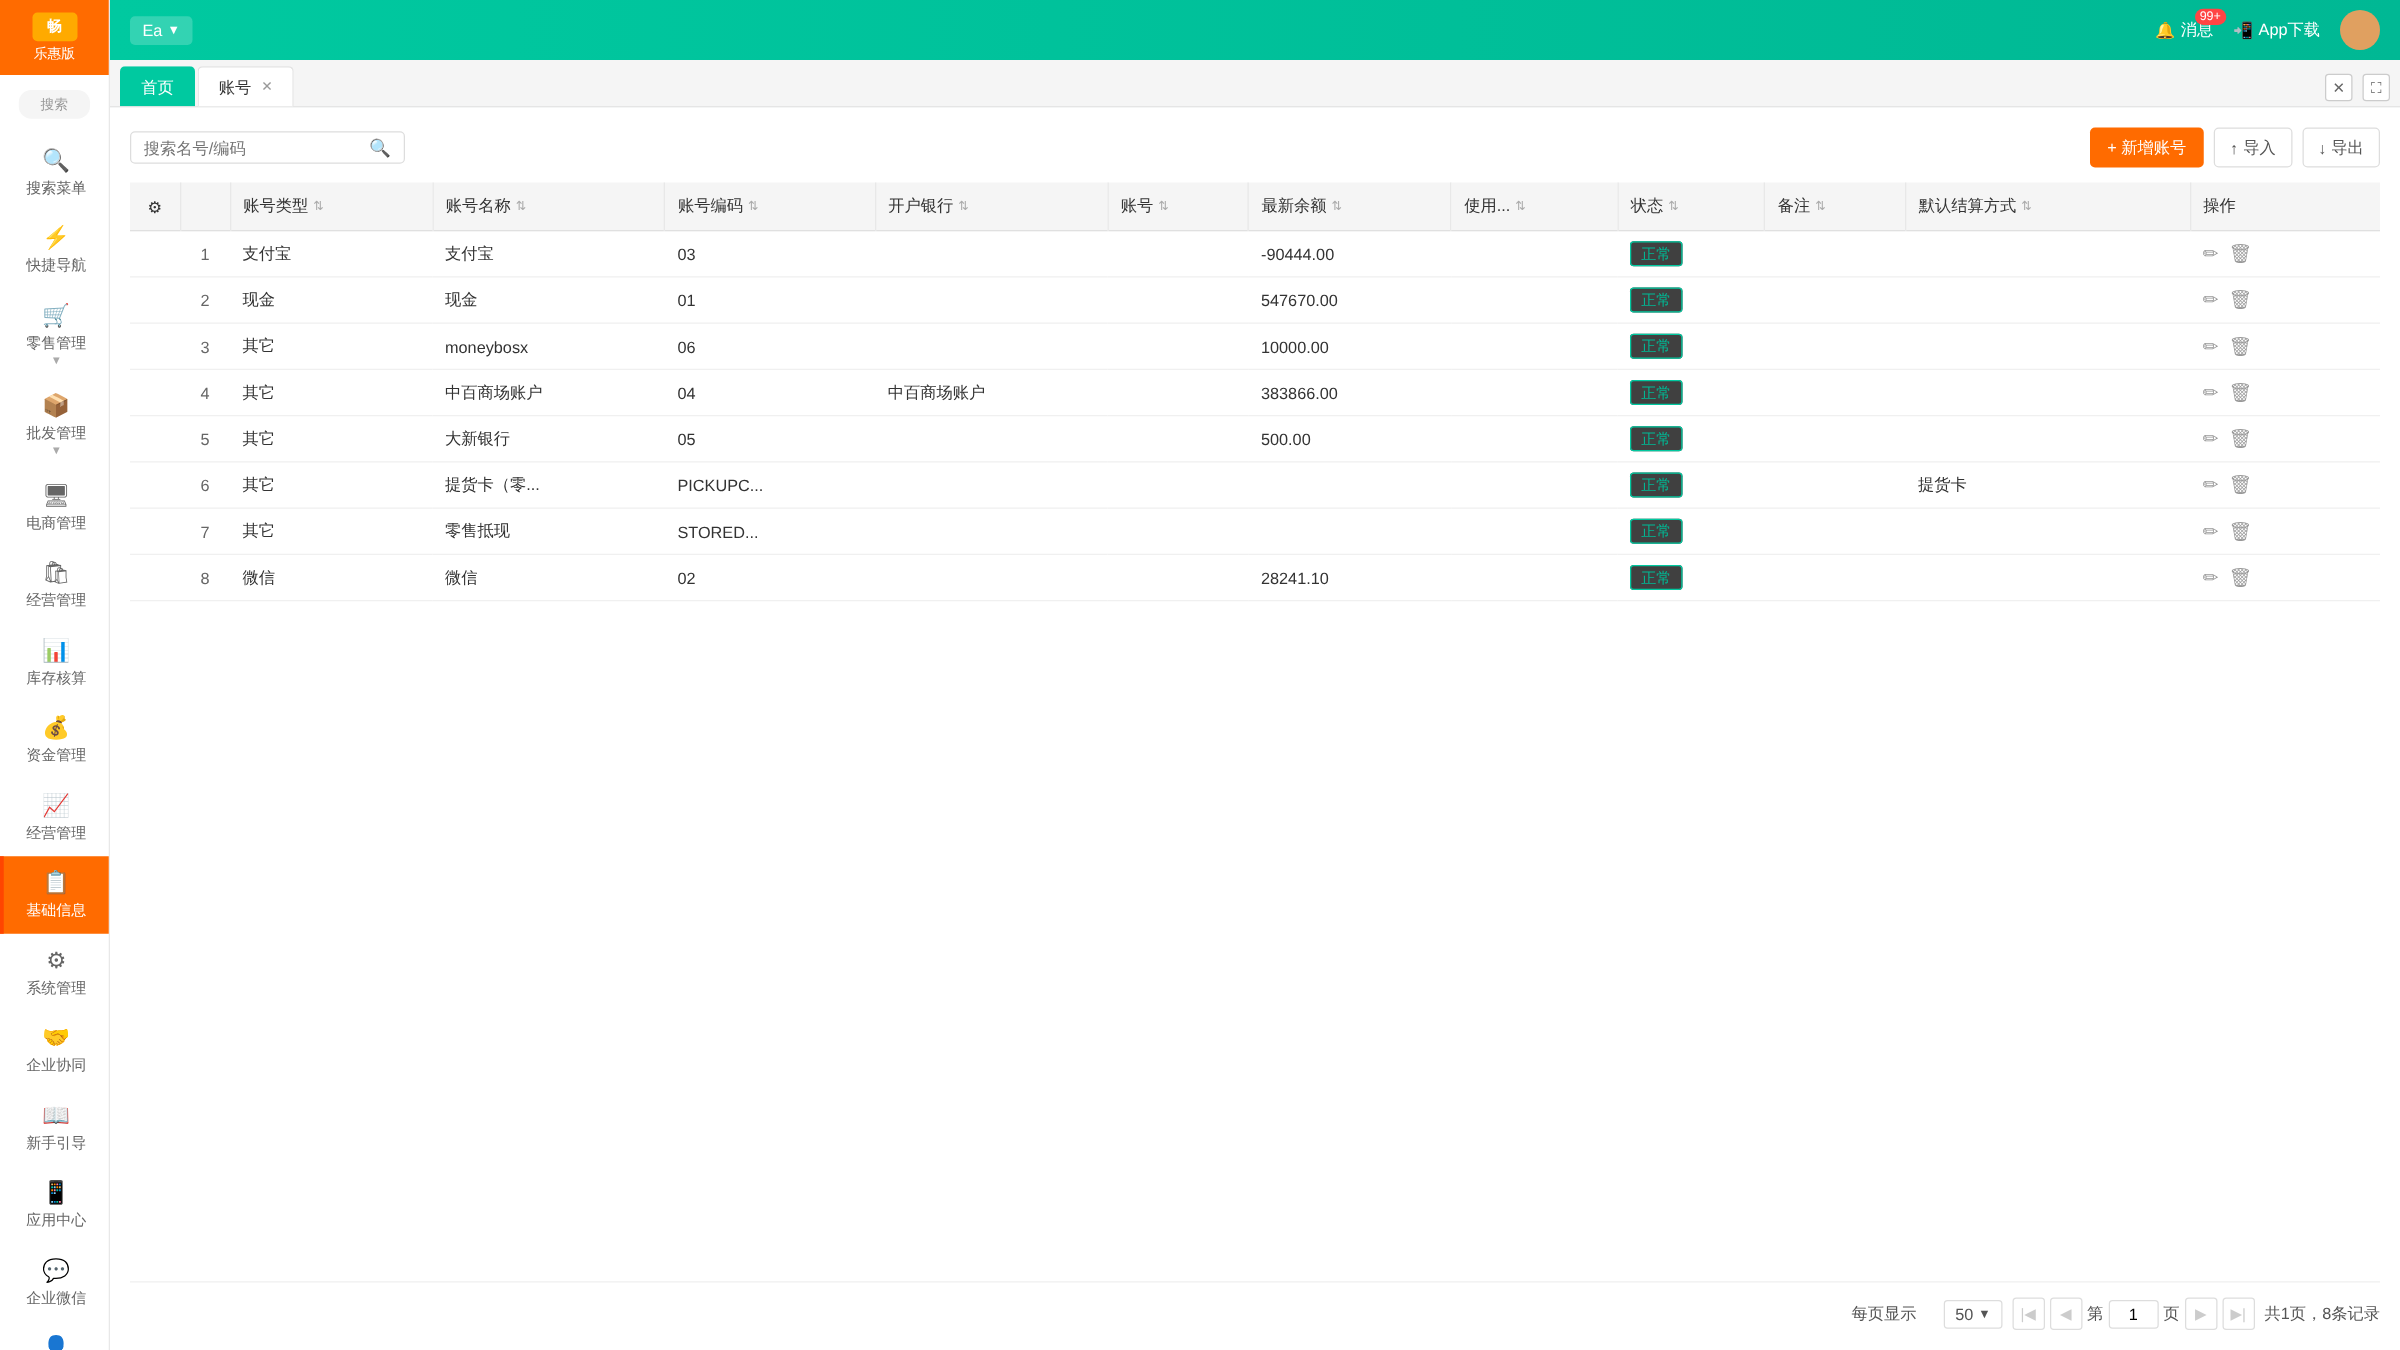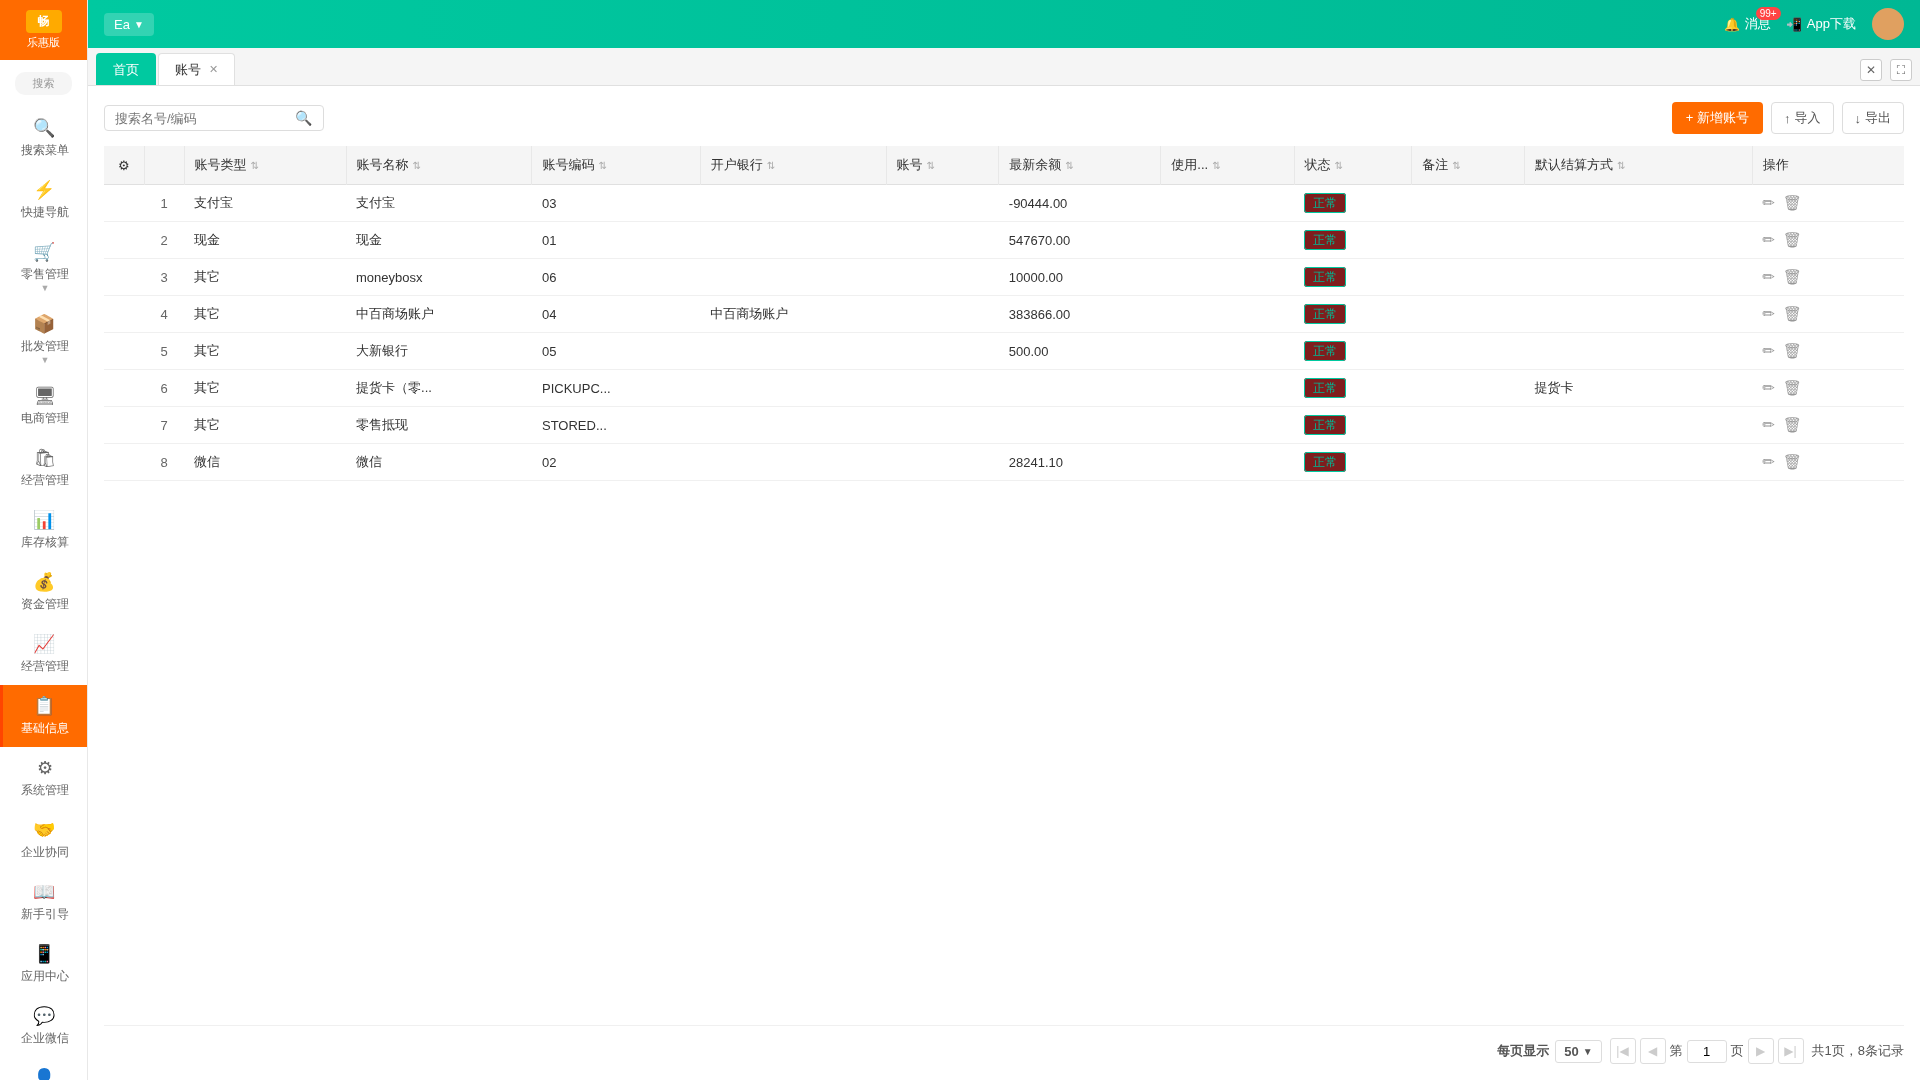--- a/index.html
+++ b/index.html
@@ -283,21 +283,21 @@
       border-bottom: 1px solid #f0f0f0;
     }
     tbody td {
       padding: 9px 10px;
       color: #333;
       white-space: nowrap;
     }
     .col-settings { width: 40px; text-align: center; }
     .col-index { width: 40px; text-align: center; color: #666; }
     .status-badge {
-      background: #7f1d1d;
+      background: #404040;
       color: #00b894;
       border: 1px solid #00c9a0;
       border-radius: 3px;
       padding: 2px 8px;
       font-size: 12px;
     }
     .action-icons {
       display: flex;
       gap: 8px;
       align-items: center;
@@ -327,22 +327,21 @@
       padding: 12px 0 0 0;
       gap: 8px;
       font-size: 13px;
       color: #555;
       border-top: 1px solid #f0f0f0;
       margin-top: auto;
     }
     .page-size-select {
       display: flex;
       align-items: center;
-      gap: 6px;
-      font-weight: bold;
+      gap: 22px;
     }
     .page-size-box {
       border: 1px solid #ddd;
       border-radius: 3px;
       padding: 3px 8px;
       font-size: 13px;
       background: white;
       display: flex;
       align-items: center;
       gap: 4px;

